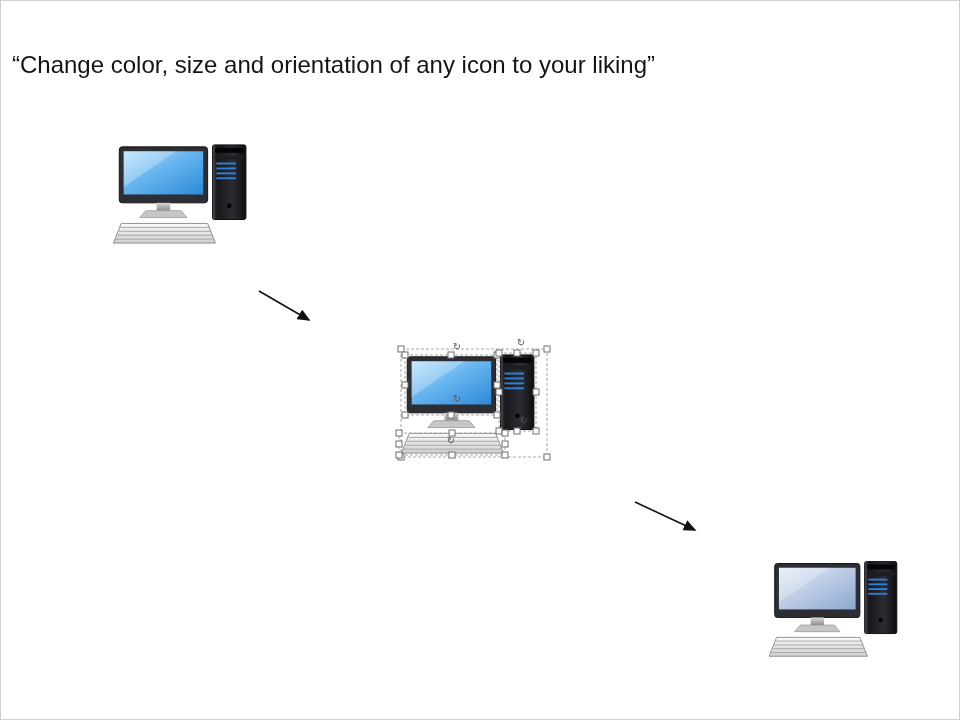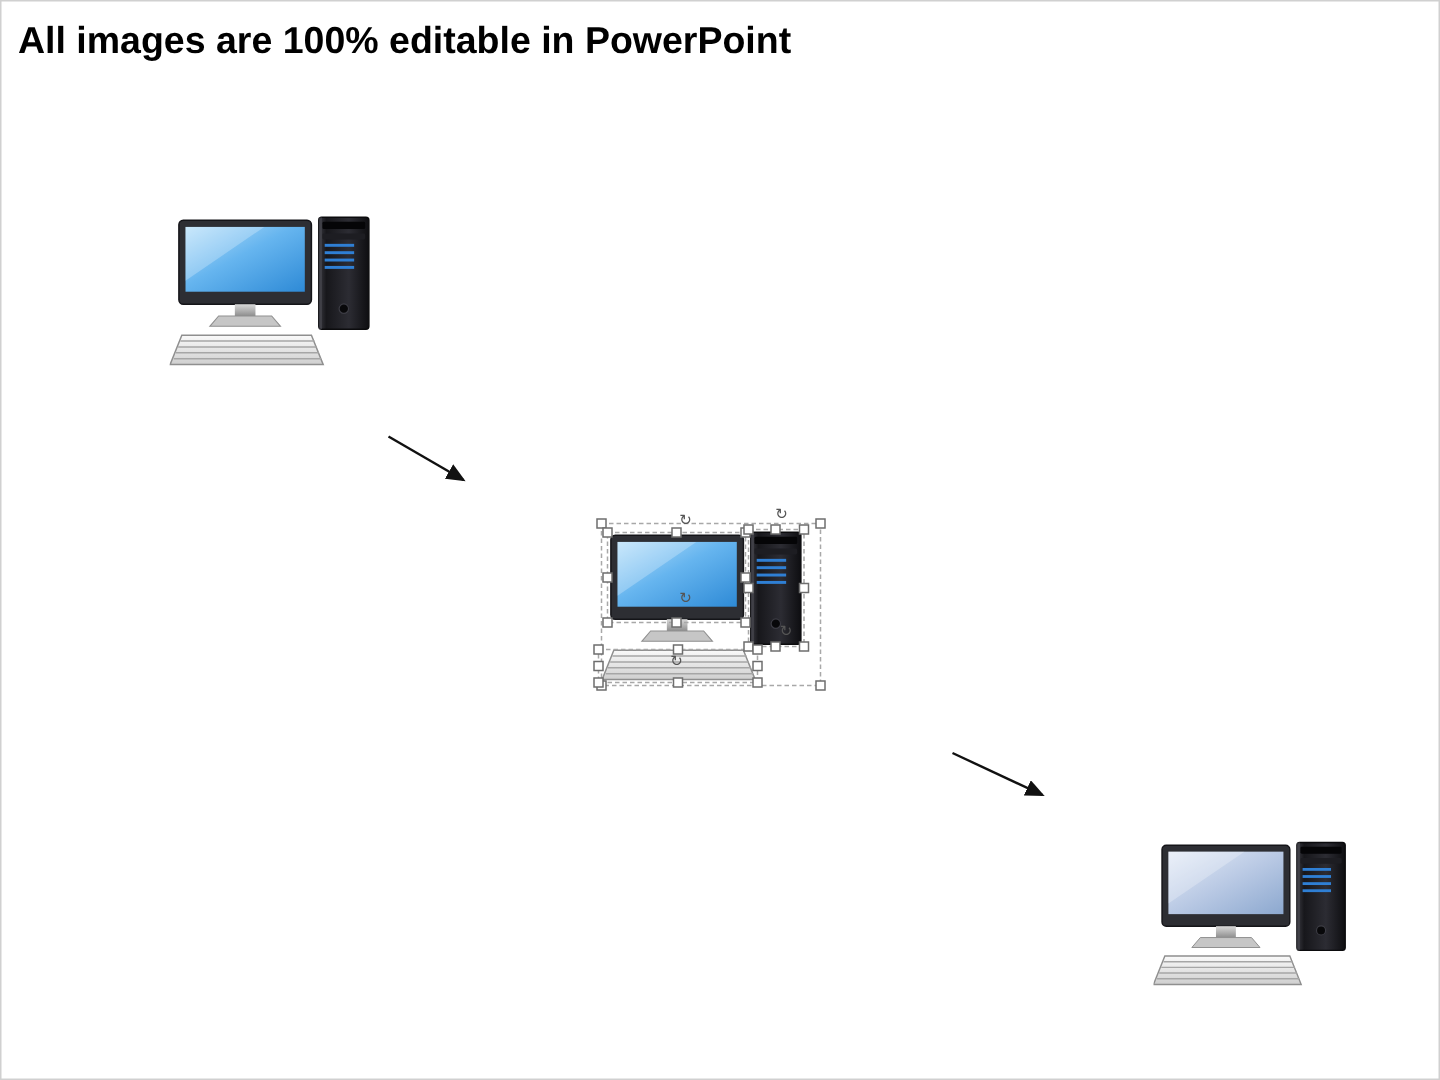--- a/index.html
+++ b/index.html
@@ -96,21 +96,21 @@
           <path d="M8,86 L96,86 L104,106 L0,106 Z" fill="url(#kbGrad)" stroke="#8f8f8f" stroke-width="1"></path>
           <line x1="7" y1="90" x2="98" y2="90" stroke="#a6a6a6" stroke-width="1"></line>
           <line x1="5.5" y1="94" x2="99.5" y2="94" stroke="#a6a6a6" stroke-width="1"></line>
           <line x1="4" y1="98" x2="101" y2="98" stroke="#a6a6a6" stroke-width="1"></line>
           <line x1="2.5" y1="102" x2="102.5" y2="102" stroke="#a6a6a6" stroke-width="1"></line>
         </g>
       </g>
     </defs>
   </svg>
 
-  <div class="title">All images are 100% editable in PowerPoint</div>
+  <div class="subtitle">“Change color, size and orientation of any icon to your liking”</div>
 
   <div class="pc" style="left:112px; top:138px; width:148px; height:108px;">
     <svg class="art" viewBox="0 0 150 110">
       <use href="#pc-art" xlink:href="#pc-art"></use>
     </svg>
   </div>
 
   <svg class="arrow" style="left:252px; top:284px; width:70px; height:46px;" viewBox="0 0 70 46">
     <defs>
       <marker id="ah1" markerWidth="9" markerHeight="7" refX="7" refY="3.5" orient="auto">

